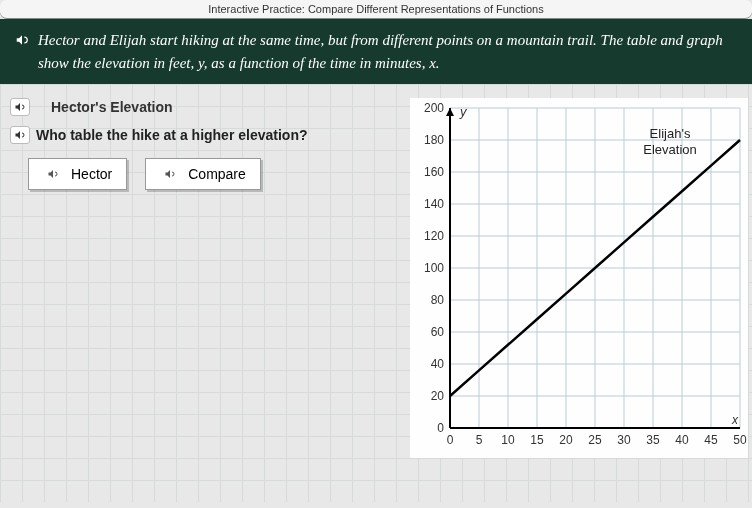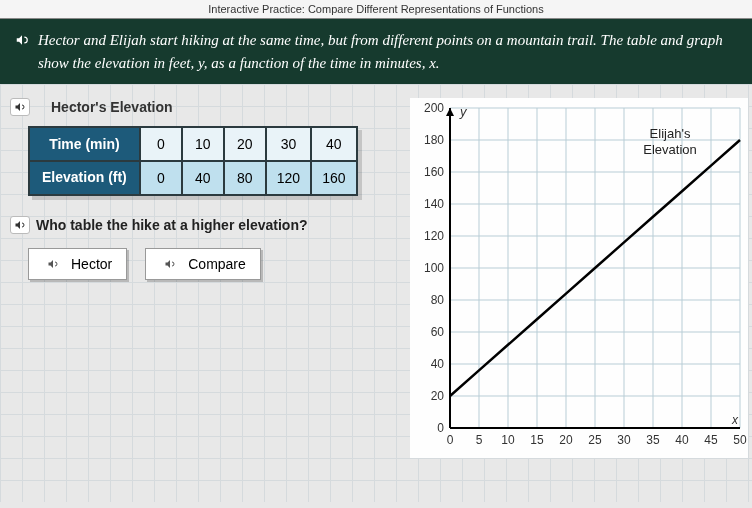--- a/index.html
+++ b/index.html
@@ -10,20 +10,21 @@
     height: 508px;
     overflow: hidden;
   }
   .title-bar {
     background: #f5f5f5;
     border-bottom: 1px solid #888;
     padding: 3px 0;
     text-align: center;
     font-size: 11px;
     color: #333;
+    border-radius: 7px;
   }
   .prompt-bar {
     background: #163a2e;
     color: #fff;
     padding: 10px 14px;
     display: flex;
     align-items: flex-start;
     gap: 8px;
     font-size: 15px;
     line-height: 1.5;
@@ -137,40 +138,20 @@
     <div class="row-line">
       <span class="small-audio">
         <svg viewBox="0 0 24 24" fill="#333">
             <path d="M3 9v6h4l5 5V4L7 9H3z"></path>
             <path d="M16 8a4 4 0 010 8" stroke="#333" stroke-width="2" fill="none"></path>
           </svg>
       </span>
       <span>Hector's Elevation</span>
     </div>
 
-    <table class="data">
-      <tbody>
-          <tr>
-        <th>Time (min)</th>
-        <td>0</td>
-        <td>10</td>
-        <td>20</td>
-        <td>30</td>
-        <td>40</td>
-      </tr>
-      <tr>
-        <th style="line-height:1.1">Elevation (ft)</th>
-        <td>0</td>
-        <td>40</td>
-        <td>80</td>
-        <td>120</td>
-        <td>160</td>
-      </tr>
-    </tbody>
-      </table>
 
     <div class="question">
       <span class="small-audio">
         <svg viewBox="0 0 24 24" fill="#333">
             <path d="M3 9v6h4l5 5V4L7 9H3z"></path>
             <path d="M16 8a4 4 0 010 8" stroke="#333" stroke-width="2" fill="none"></path>
           </svg>
       </span>
       <span>Who table the hike at a higher elevation?</span>
     </div>

